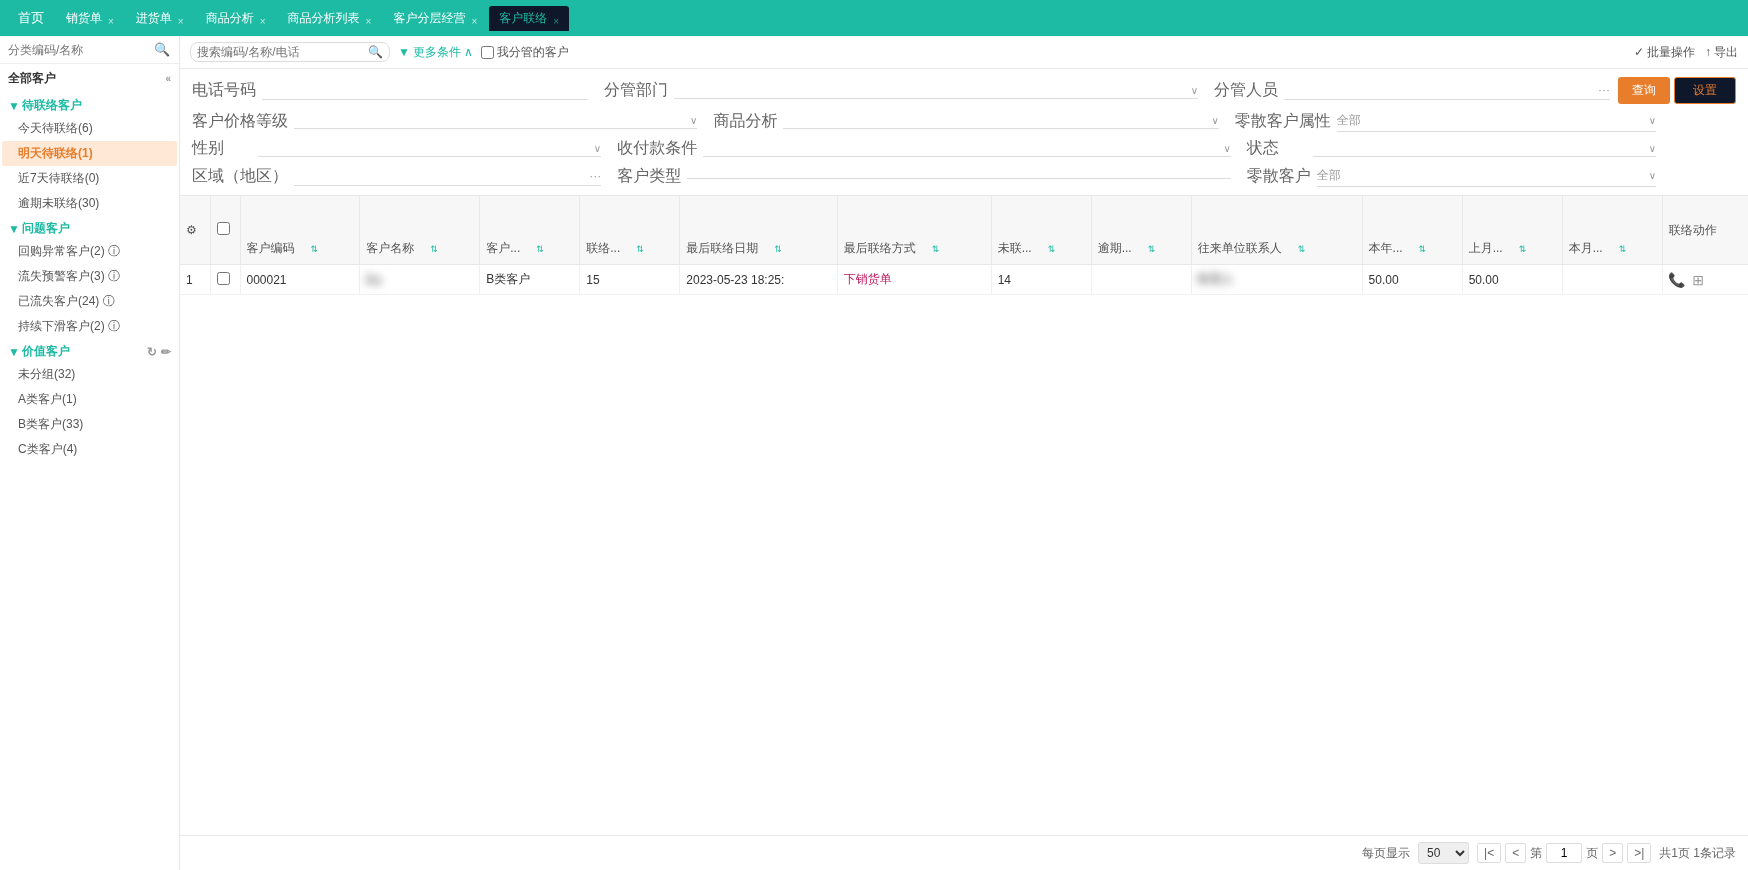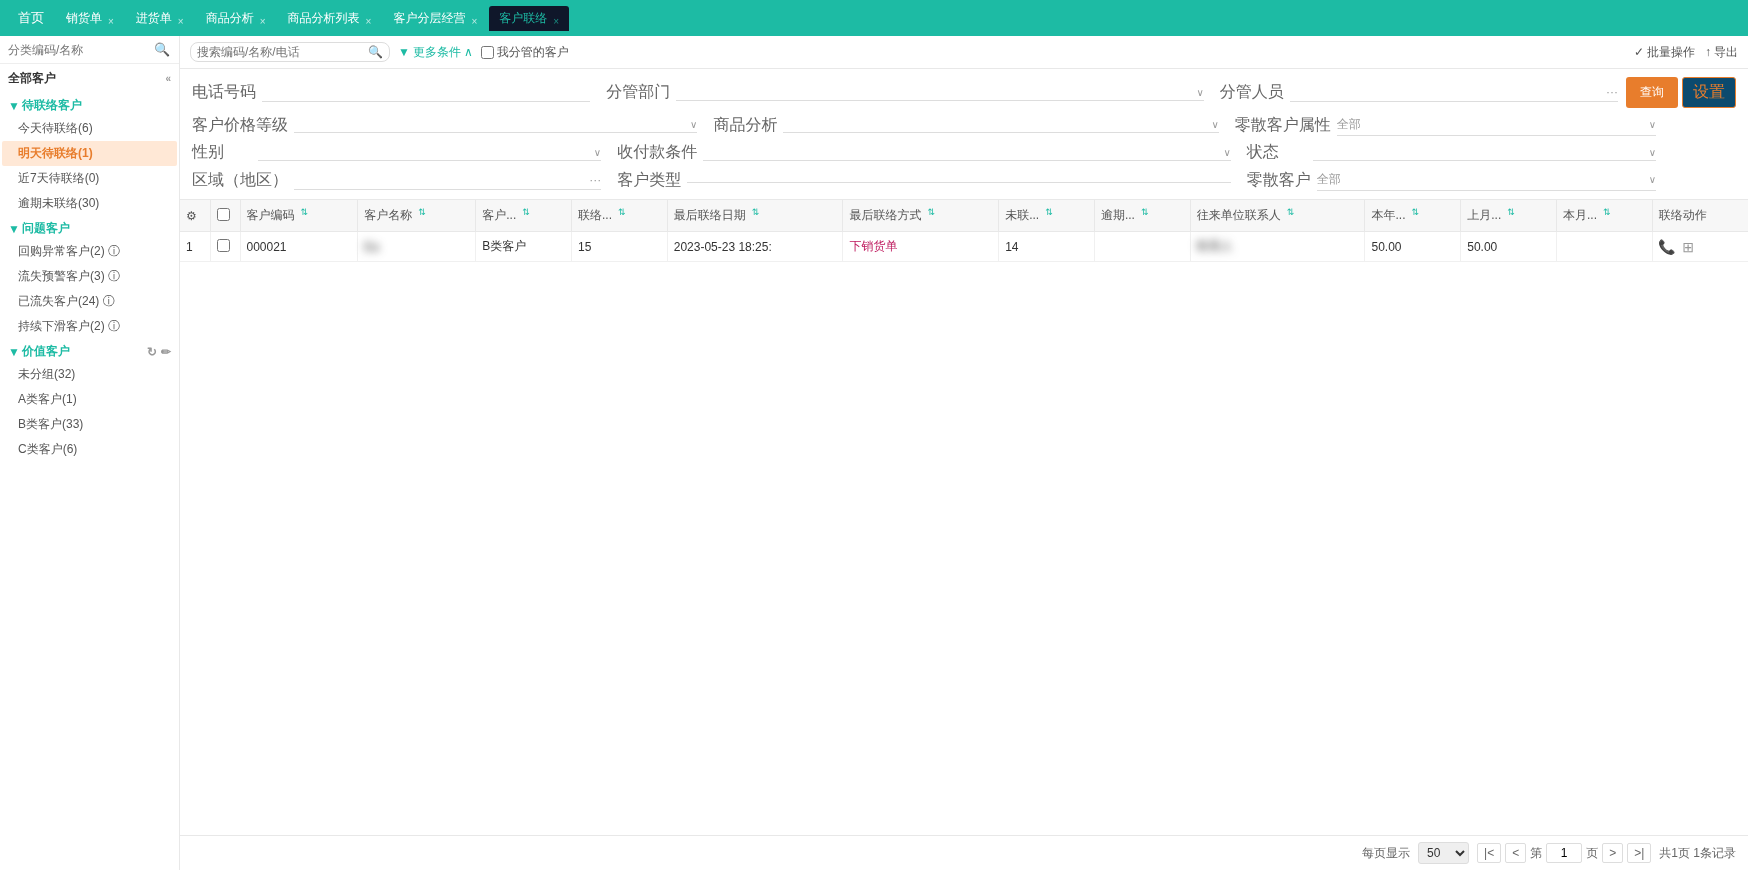--- a/index.html
+++ b/index.html
@@ -211,27 +211,27 @@
     .btn-query {
       background: #e87d2c;
       color: #fff;
       border: none;
       border-radius: 3px;
       padding: 4px 14px;
       cursor: pointer;
       font-size: 12px;
     }
     .btn-settings {
-      background: #0c4a6e;
+      background: #0f172a;
       color: #e87d2c;
       border: 1px solid #e87d2c;
       border-radius: 3px;
-      padding: 4px 10px;
-      cursor: pointer;
-      font-size: 16px;
+      padding: 4px 18px;
+      cursor: pointer;
+      font-size: 12px;
     }
     .filter-actions-col {
       display: flex;
       gap: 4px;
       margin-left: 8px;
     }
 
     
     .table-container {
       flex: 1;
@@ -251,21 +251,23 @@
       padding: 7px 6px;
       text-align: left;
       color: #555;
       font-weight: normal;
       border-right: 1px solid #e8e8e8;
       white-space: nowrap;
     }
     thead th:last-child { border-right: none; }
     .th-with-sort {
       display: flex;
-      gap: 6px;
+      align-items: center;
+      gap: 16px;
+      margin-top: 37px;
     }
     .sort-icon { color: #1dbba4; font-size: 9px; }
     tbody tr {
       border-bottom: 1px solid #f0f0f0;
     }
     tbody td {
       padding: 6px 6px;
       color: #333;
       border-right: 1px solid #f0f0f0;
       white-space: nowrap;
@@ -395,21 +397,21 @@
       <span>▼</span>
         <span>价值客户</span>
       <span style="margin-left:auto;display:flex;gap:4px;">
         <span style="color:#999;cursor:pointer;">↻</span>
         <span style="color:#999;cursor:pointer;">✏</span>
       </span>
     </div>
     <div class="sidebar-item">未分组(32)</div>
     <div class="sidebar-item">A类客户(1)</div>
     <div class="sidebar-item">B类客户(33)</div>
-    <div class="sidebar-item">C类客户(6)</div>
+    <div class="sidebar-item">C类客户(4)</div>
   </div>
 
   <div class="content-area">
 
     <div class="toolbar">
       <div class="search-box">
         <input type="text" style="color: rgb(153, 153, 153);" placeholder="搜索编码/名称/电话">
         <span class="search-icon" style="color:#e87d2c;">🔍</span>
       </div>
       <div class="more-conditions">

